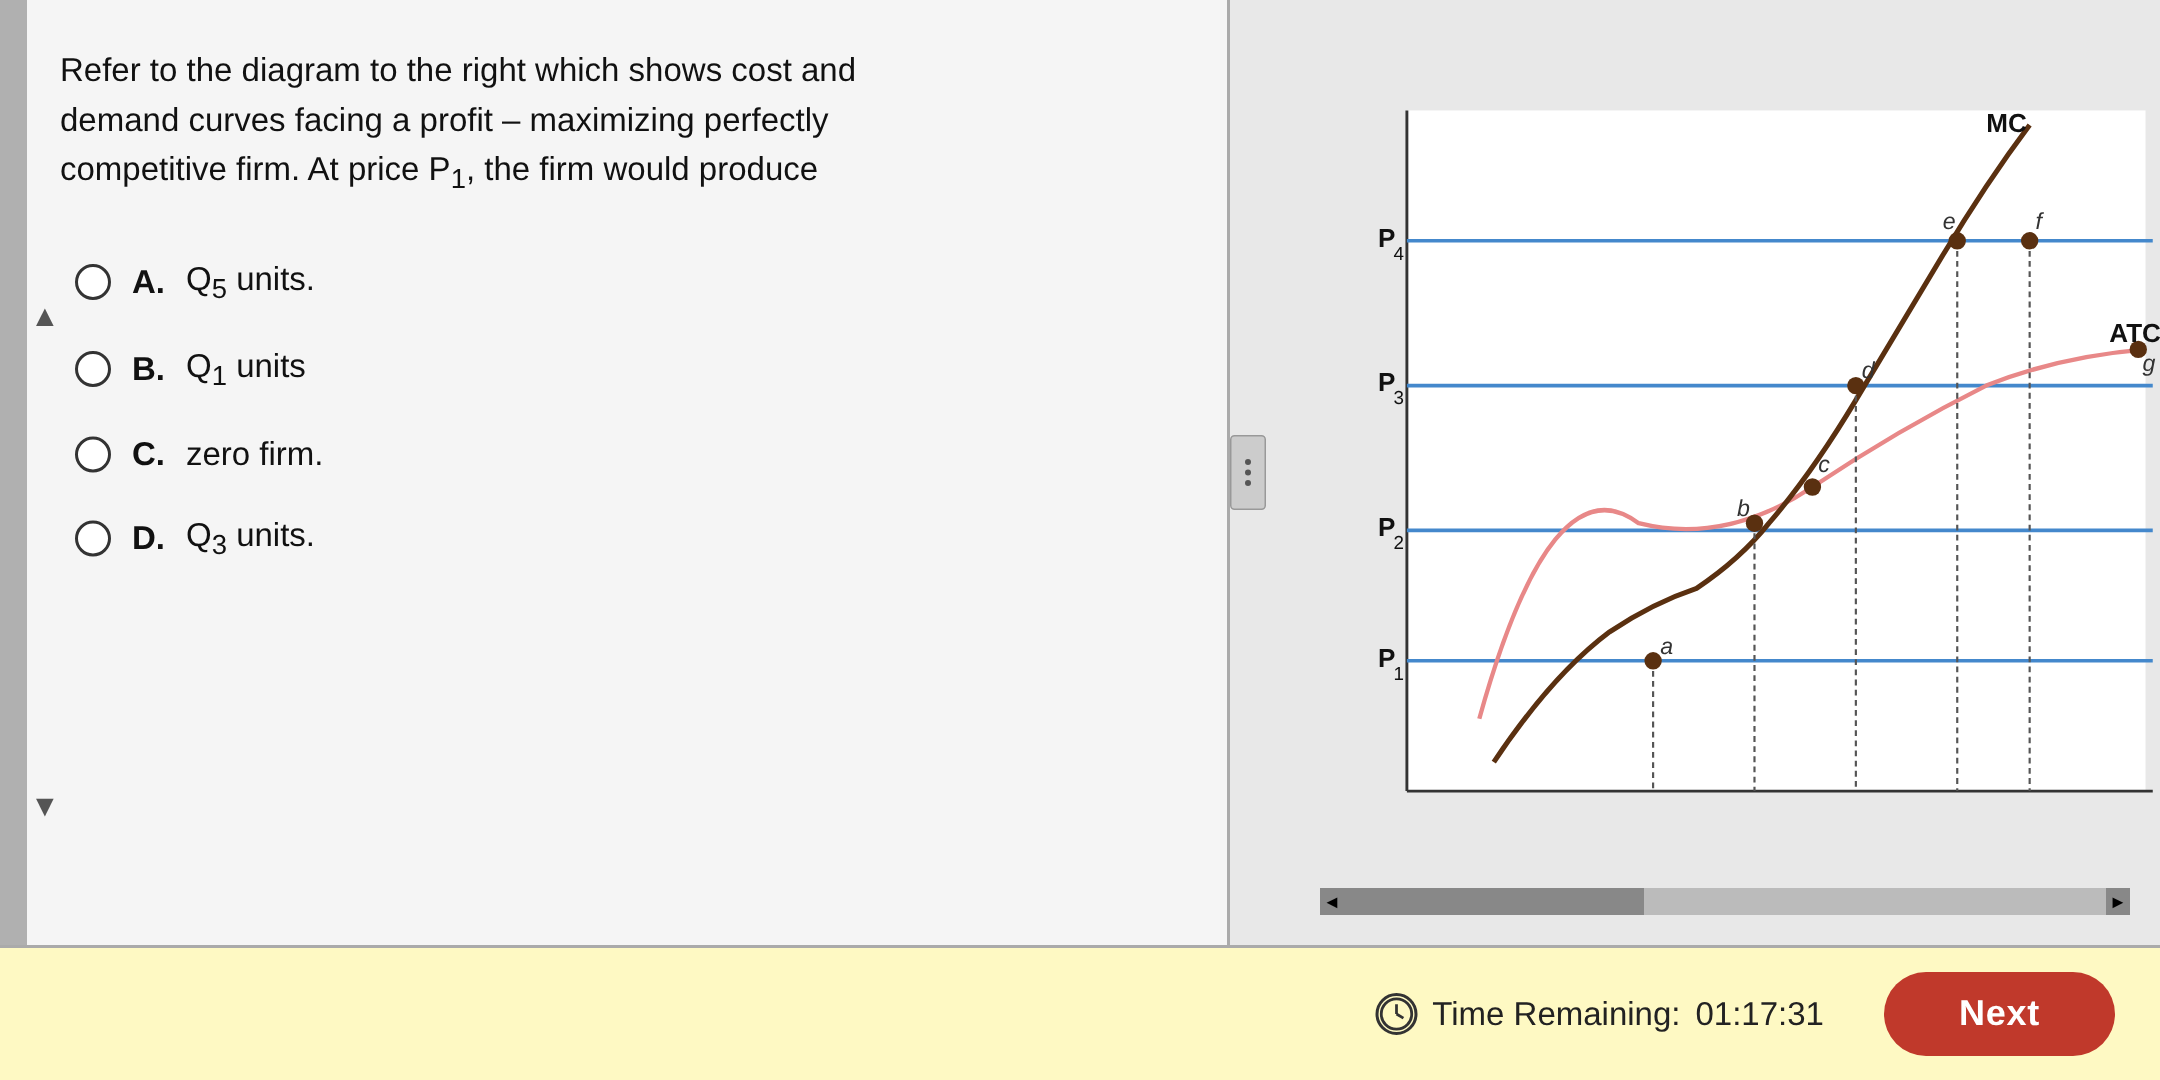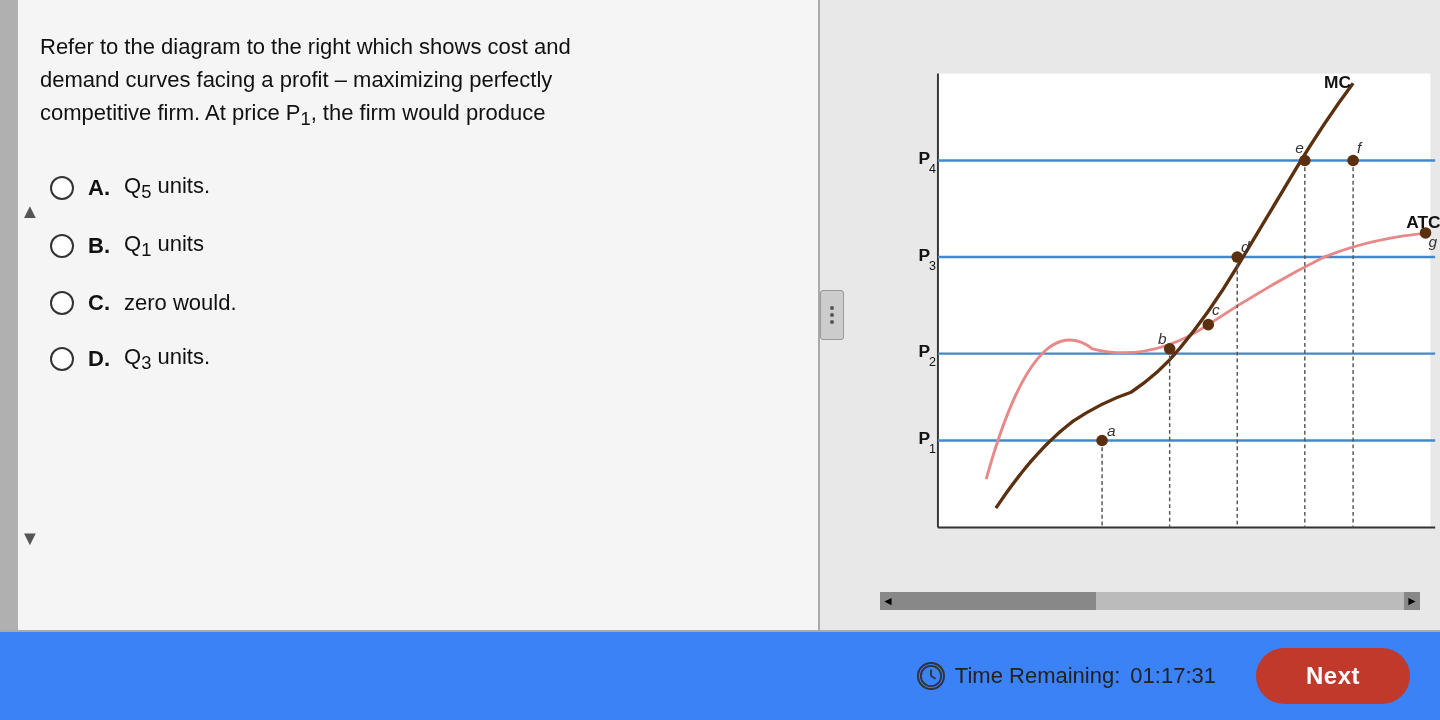--- a/index.html
+++ b/index.html
@@ -166,21 +166,21 @@
     .panel-toggle-dot {
       width: 4px;
       height: 4px;
       border-radius: 50%;
       background: #555;
     }
 
     
     .bottom-bar {
       height: 90px;
-      background: #3b82f6;
+      background: #fef9c3;
       display: flex;
       align-items: center;
       justify-content: flex-end;
       padding: 0 30px;
       gap: 40px;
       border-top: 2px solid #aaa;
     }
 
     .timer-section {
       display: flex;
@@ -266,21 +266,21 @@
 
       <div class="option">
         <div class="radio-circle"></div>
         <span class="option-label">B.</span>
         <span class="option-text">Q<sub>1</sub> units</span>
       </div>
 
       <div class="option">
         <div class="radio-circle"></div>
         <span class="option-label">C.</span>
-        <span class="option-text">zero would.</span>
+        <span class="option-text">zero firm.</span>
       </div>
 
       <div class="option">
         <div class="radio-circle"></div>
         <span class="option-label">D.</span>
         <span class="option-text">Q<sub>3</sub> units.</span>
       </div>
 
     </div>
 

